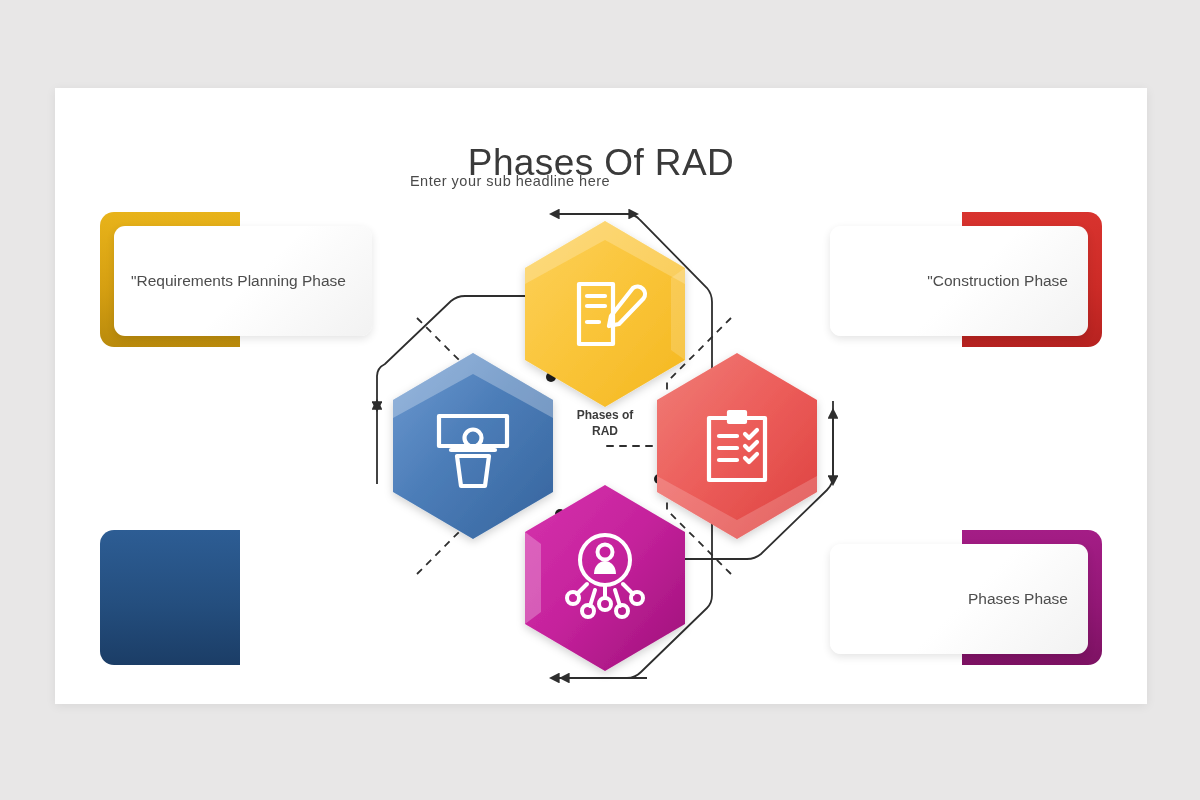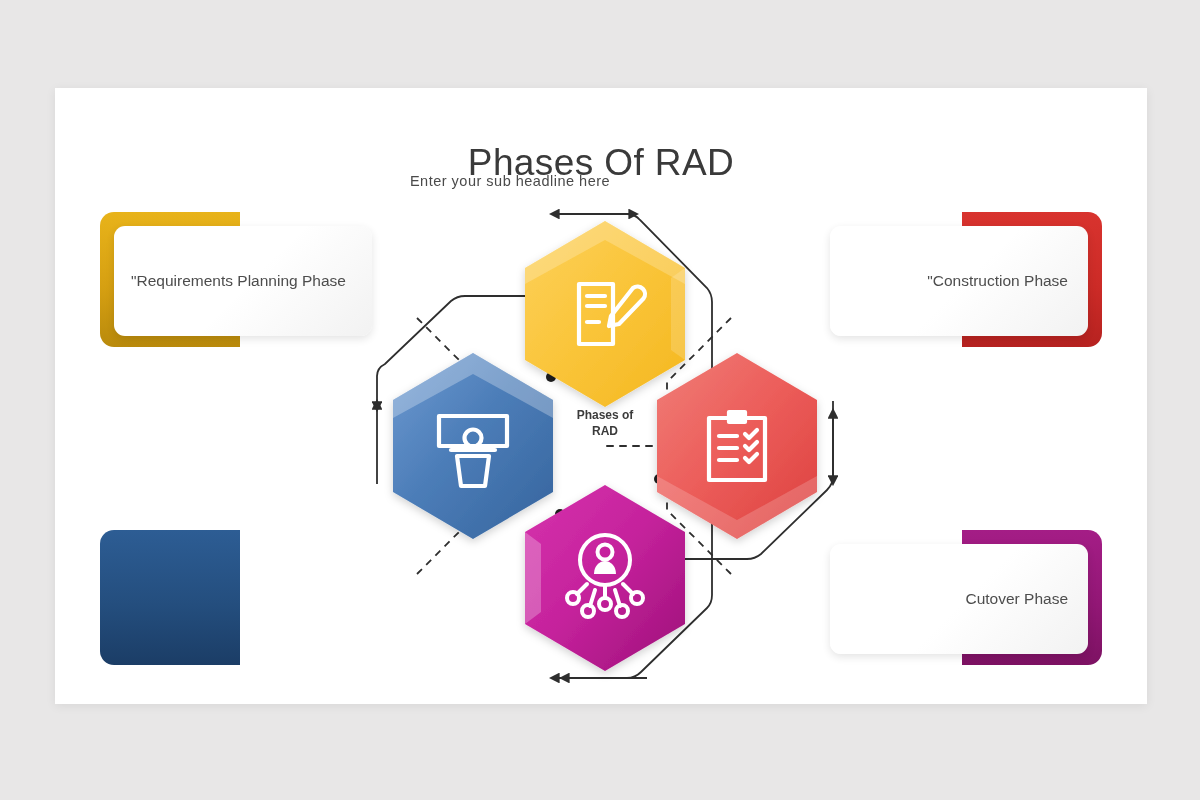--- a/index.html
+++ b/index.html
@@ -165,21 +165,21 @@
     <div class="card right" id="card-construction">
       <div class="frame"></div>
       <div class="panel">
         <div class="label">"Construction Phase</div>
       </div>
     </div>
 
     <div class="card right" id="card-cutover">
       <div class="frame"></div>
       <div class="panel">
-        <div class="label">Cutover Phase</div>
+        <div class="label">Phases Phase</div>
       </div>
     </div>
 
     <div class="diagram">
       <svg width="500" height="500" viewBox="0 0 500 500" xmlns="http://www.w3.org/2000/svg">
         <defs>
           <linearGradient id="gradYellow" x1="0" y1="0" x2="1" y2="1">
             <stop offset="0%" stop-color="#fdd15c"></stop>
             <stop offset="48%" stop-color="#fac53a"></stop>
             <stop offset="100%" stop-color="#f4b71f"></stop>

